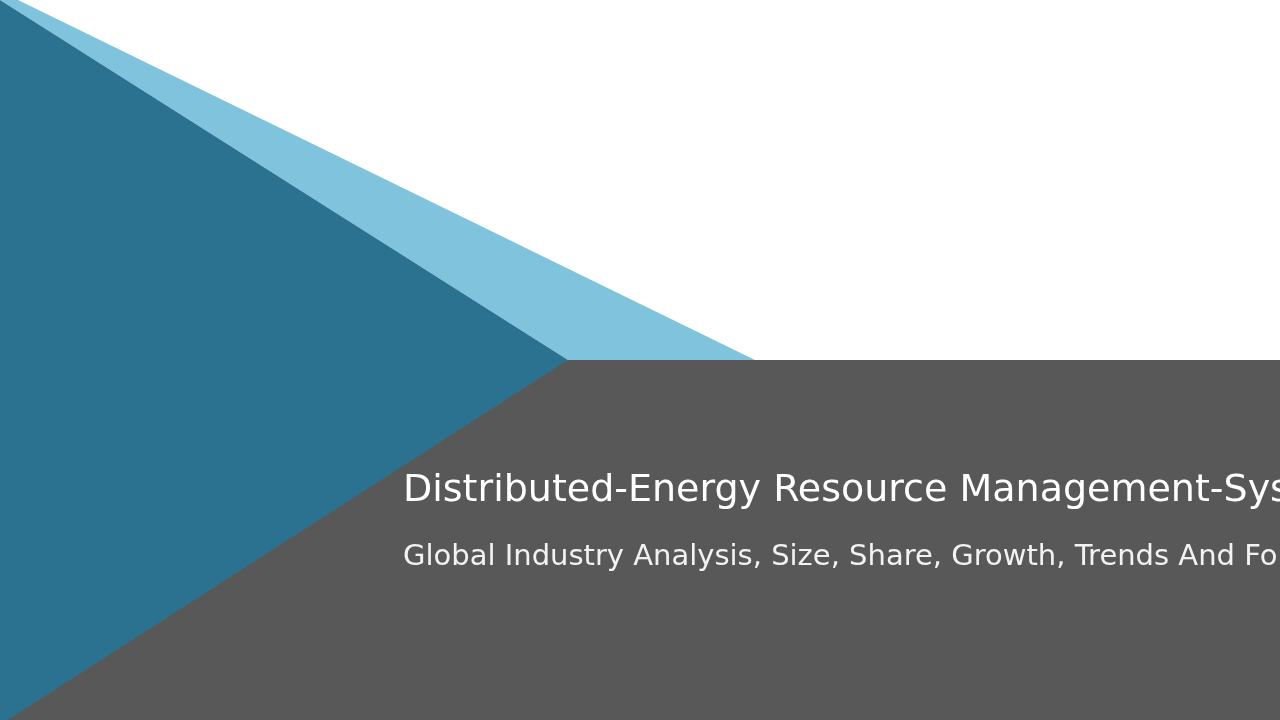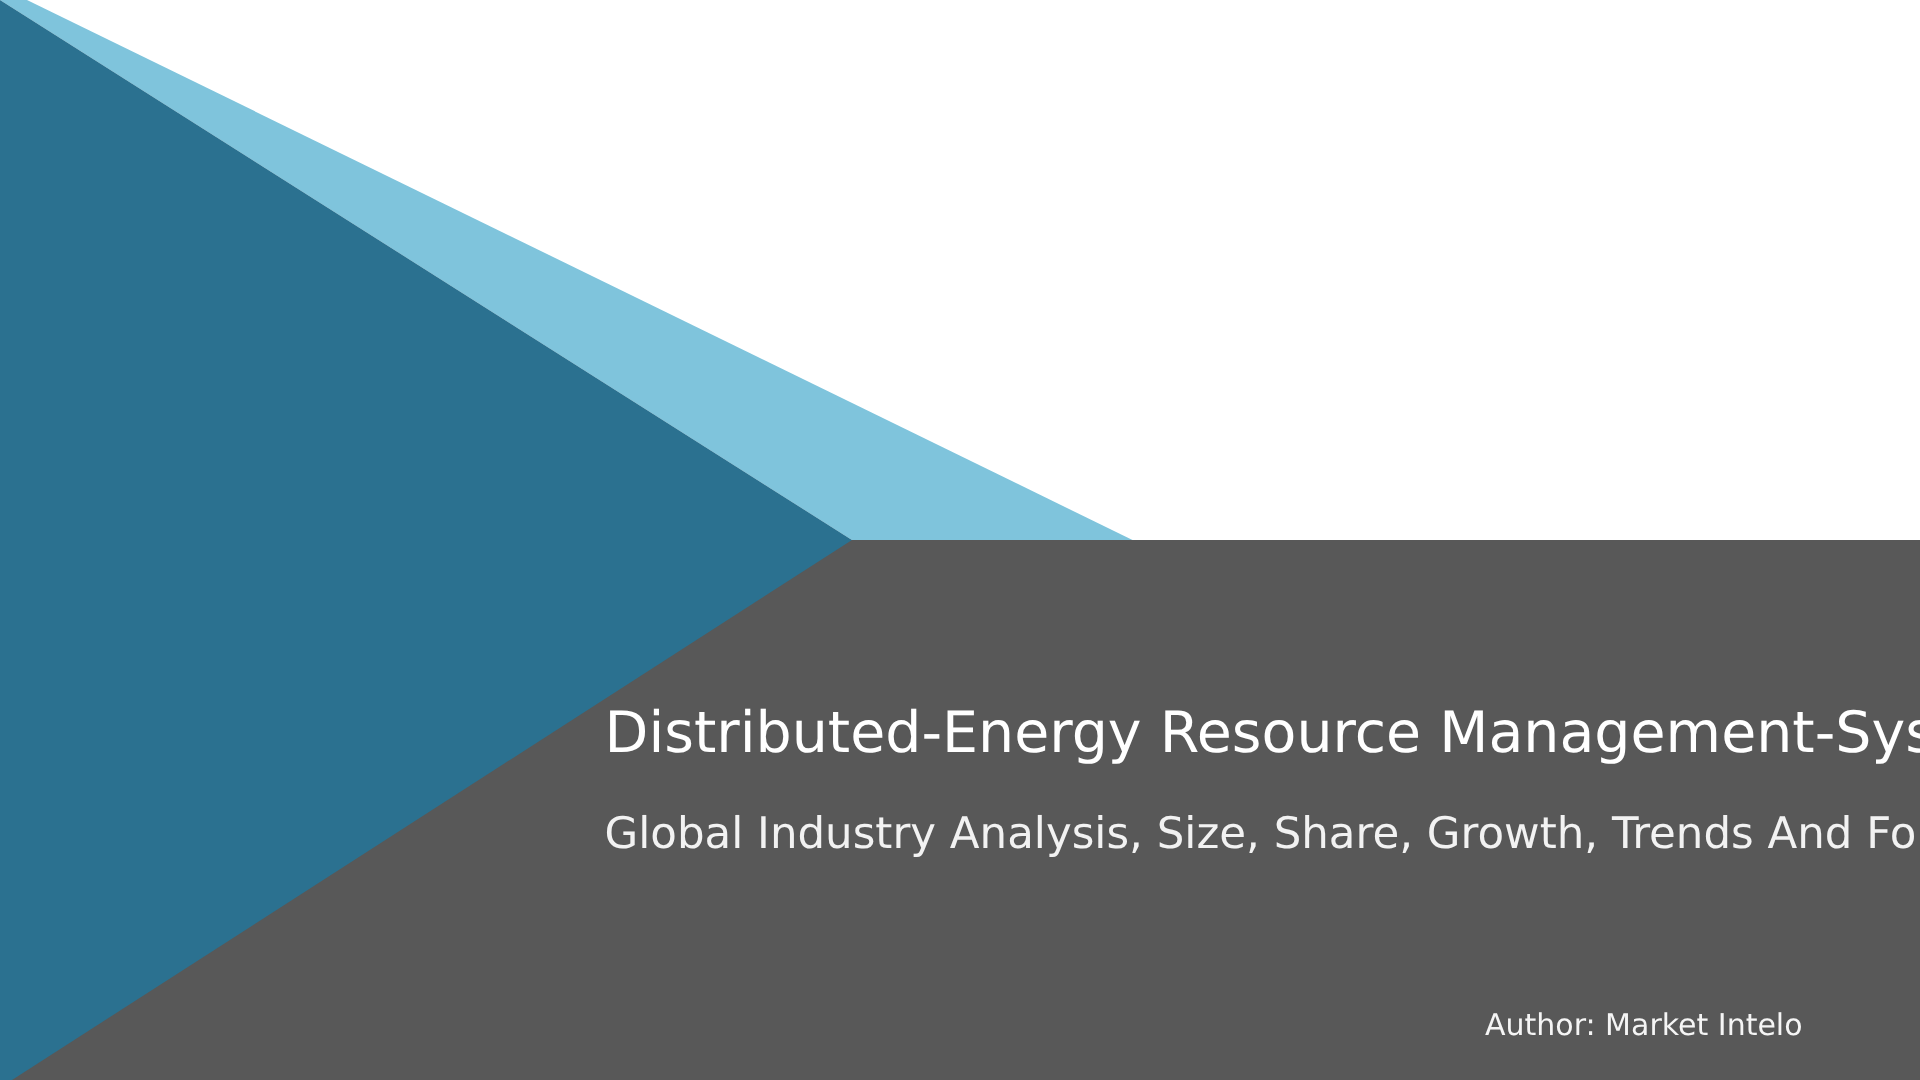--- a/index.html
+++ b/index.html
@@ -98,17 +98,16 @@
   </svg>
 
   <div class="text-layer">
 
     <div id="title-block">
       <div id="report-title">Distributed-Energy Resource Management-Sys</div>
     </div>
 
     <div id="report-subtitle">Global Industry Analysis, Size, Share, Growth, Trends And Forecas</div>
 
-    <div id="report-author">Author: Market Intelo</div>
 
   </div>
 
 </div>
 
 </body></html>

